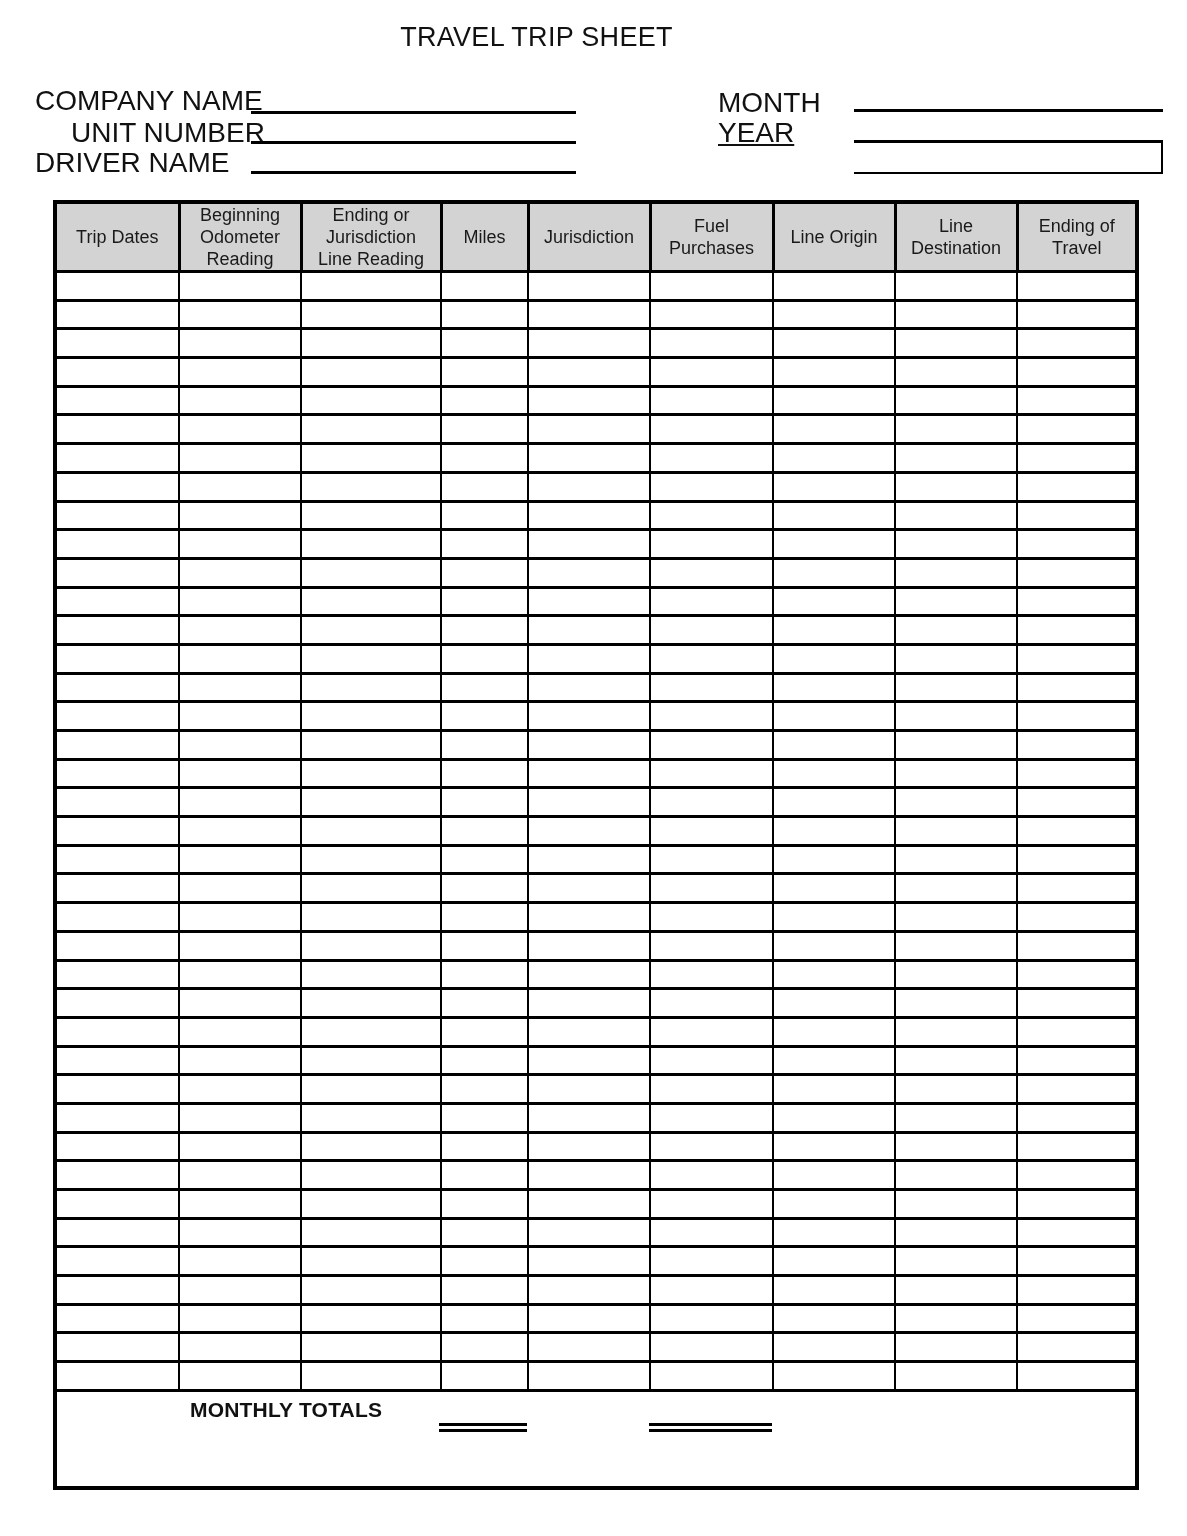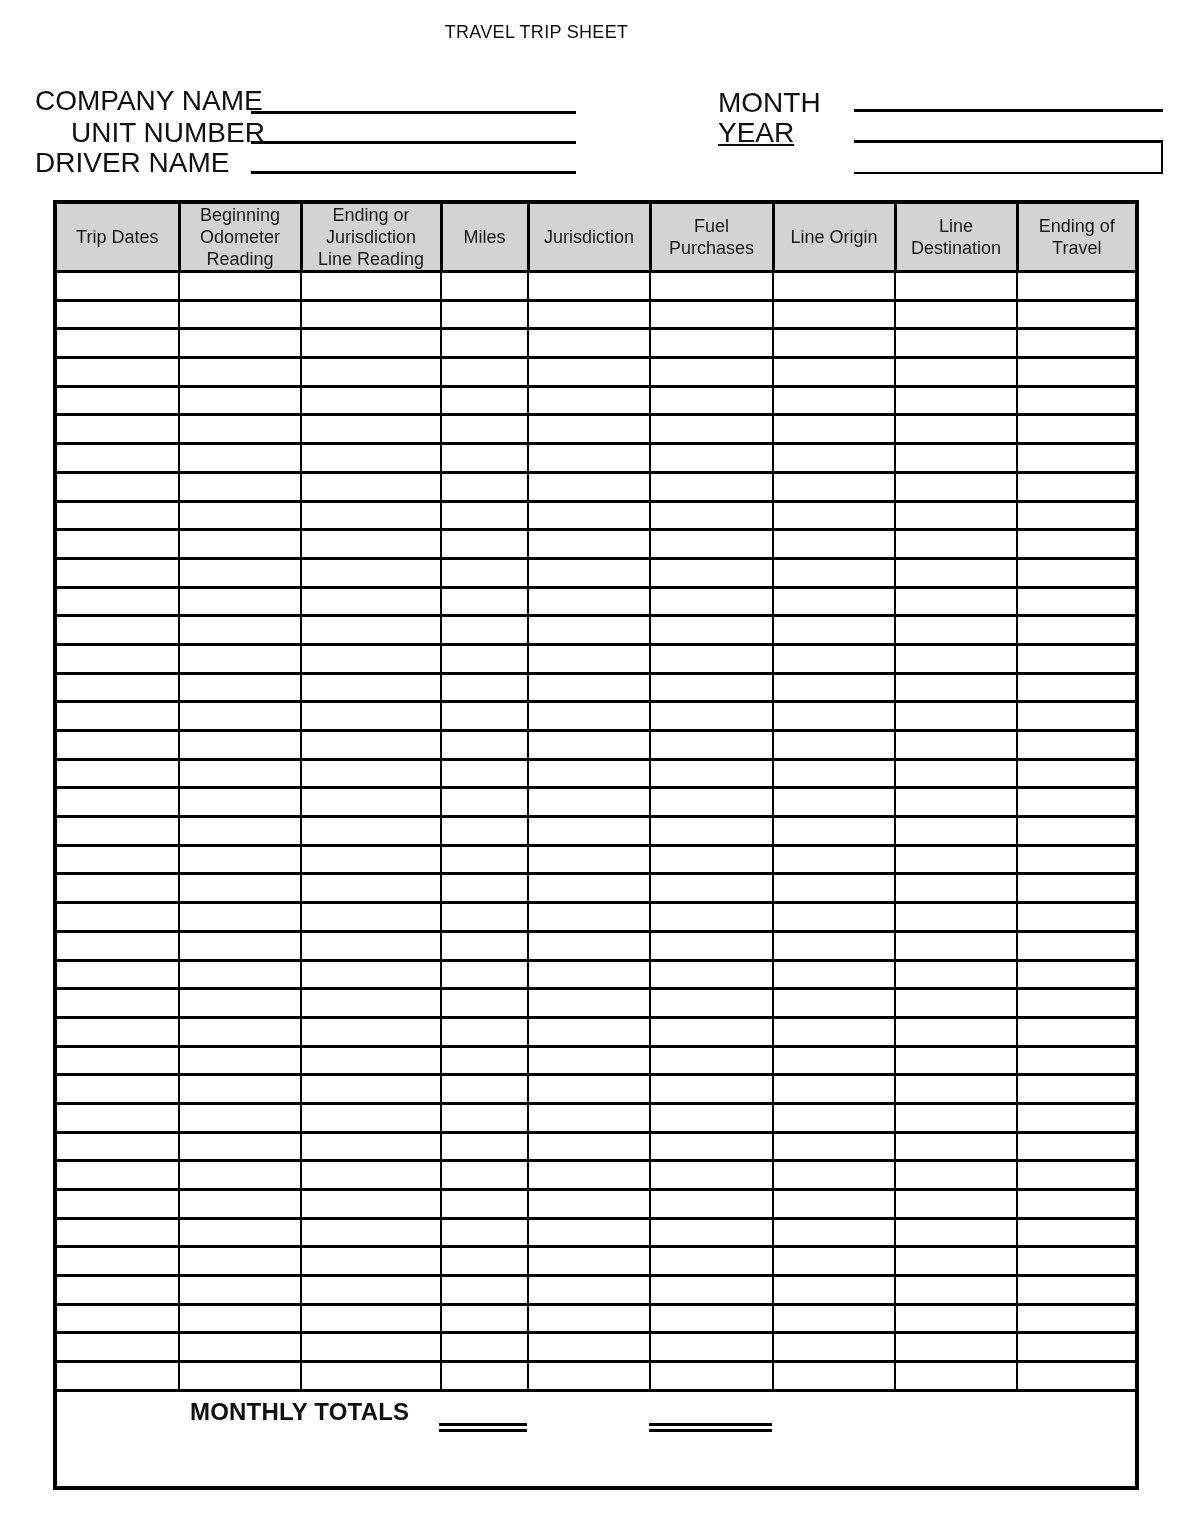--- a/index.html
+++ b/index.html
@@ -2,21 +2,21 @@
 <html><head>
   <meta charset="utf-8">
   <style>
     html, body { margin: 0; padding: 0; background: #ffffff; }
     body {
       width: 1187px; height: 1536px; position: relative; overflow: hidden;
       font-family: "Liberation Sans", "DejaVu Sans", sans-serif; color: #111;
     }
     .title {
       position: absolute; left: 0; width: 1073px; top: 22px;
-      text-align: center; font-size: 18px; letter-spacing: 0.3px;
+      text-align: center; font-size: 27px; letter-spacing: 0.3px;
     }
     .field-label {
       position: absolute; font-size: 28px;
     }
     .field-line {
       position: absolute; height: 0; border-top: 3px solid #000;
     }
     .year-box {
       position: absolute; left: 854px; top: 140px; width: 307px; height: 29px;
       border-top: 3px solid #000; border-right: 2px solid #000; border-bottom: 2px solid #000;
@@ -36,21 +36,21 @@
     }
     table.log th:first-child { border-left: none; }
     table.log th:last-child { border-right: none; }
     table.log td {
       height: 25.7px; padding: 0; border-left: 2px solid #000; border-right: 2px solid #000;
       border-bottom: 3px solid #000;
     }
     table.log td:first-child { border-left: none; }
     table.log td:last-child { border-right: none; }
     .totals-label {
-      position: absolute; left: 133px; top: 1194px; font-size: 24px; font-weight: bold; letter-spacing: 0.2px;
+      position: absolute; left: 133px; top: 1194px; font-size: 21px; font-weight: bold; letter-spacing: 0.2px;
     }
     .double-rule {
       position: absolute; height: 3px; border-top: 3px solid #000; border-bottom: 3px solid #000;
     }
   </style>
 </head>
 <body>
 
 <div class="title">TRAVEL TRIP SHEET</div>
 

